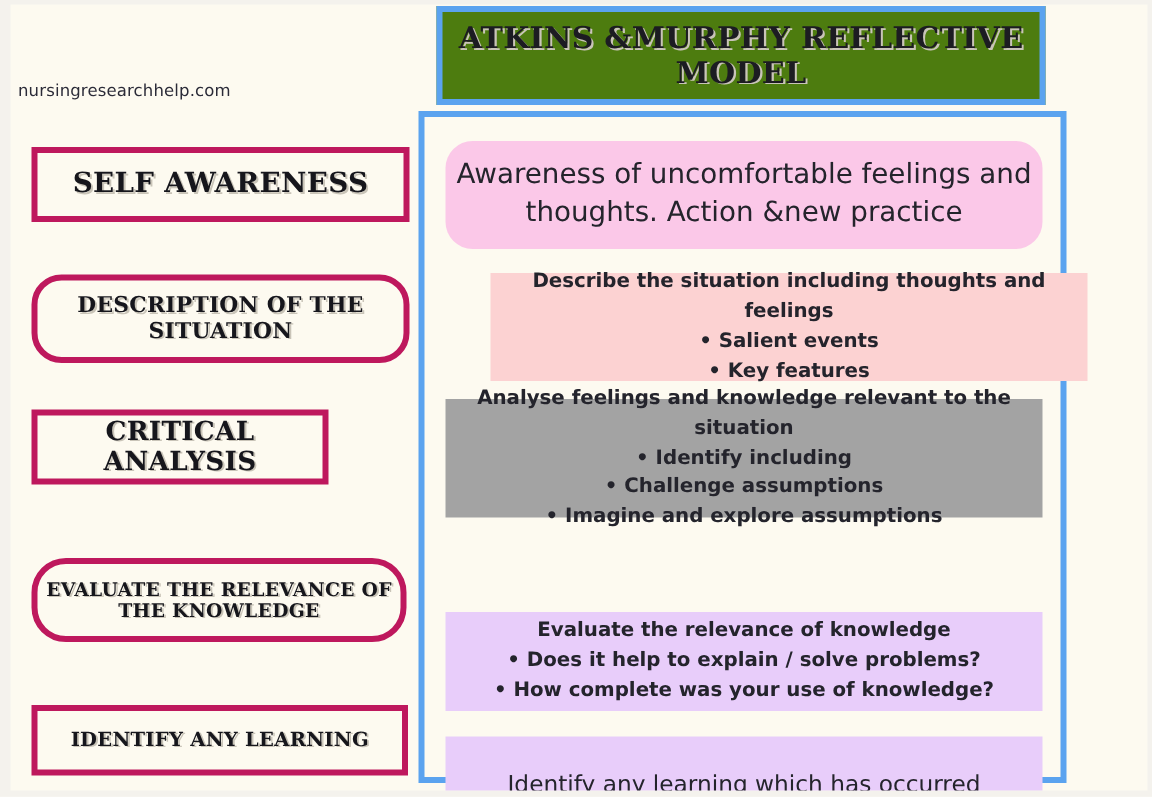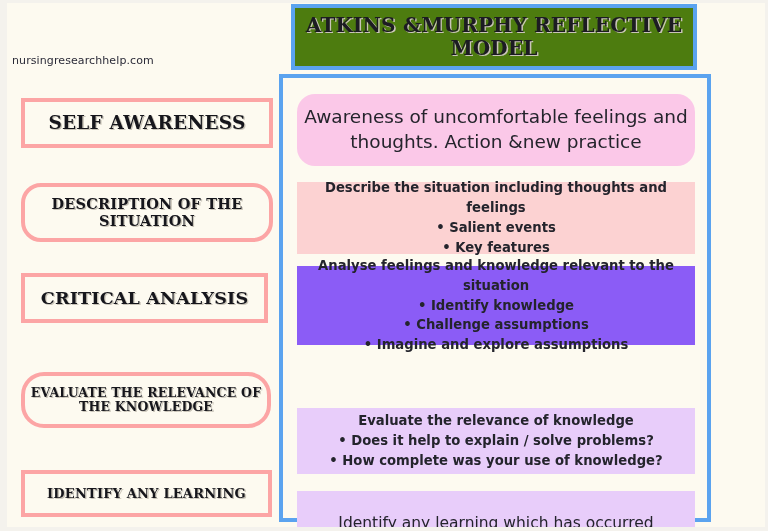--- a/index.html
+++ b/index.html
@@ -62,21 +62,21 @@
     text-align: center;
     letter-spacing: 0.2px;
     text-shadow: 1.4px 1.2px 0 #c9c4b8;
     padding: 0 6px;
   }
 
   
   .stage-label {
     position: absolute;
     left: 14px;
-    border: 4px solid #fca5a5;
+    border: 4px solid #be185d;
     background: #fdfaf0;
     box-sizing: border-box;
     display: flex;
     align-items: center;
     justify-content: center;
     padding: 2px 4px;
   }
   .stage-label .txt {
     font-family: "DejaVu Serif", serif;
     font-weight: bold;
@@ -86,21 +86,21 @@
     text-shadow: 1.3px 1.1px 0 #c9c4b8;
     letter-spacing: 0.2px;
   }
 
   #label-0 { top: 95px;  width: 252px; height: 50px; }
   #label-0 .txt { font-size: 18.5px; }
 
   #label-1 { top: 180px; width: 252px; height: 59px; border-radius: 20px; }
   #label-1 .txt { font-size: 14.5px; }
 
-  #label-2 { top: 270px; width: 247px; height: 50px; }
+  #label-2 { top: 270px; width: 198px; height: 50px; }
   #label-2 .txt { font-size: 17.5px; }
 
   #label-3 { top: 369px; width: 250px; height: 56px; border-radius: 23px; }
   #label-3 .txt { font-size: 12.5px; }
 
   #label-4 { top: 467px; width: 251px; height: 47px; }
   #label-4 .txt { font-size: 13px; }
 
   
   #content-panel {
@@ -131,20 +131,21 @@
   #content-0 {
     top: 16px; height: 72px;
     background: #fbc8e8;
     border-radius: 18px;
   }
   #content-0 .line { font-size: 18.5px; line-height: 1.35; }
 
   #content-1 {
     top: 104px; height: 72px;
     background: #fcd2d2;
+    margin-left: 30px;
   }
   #content-1 .line { font-size: 13.2px; line-height: 1.5; font-weight: bold; }
 
   #content-2 {
     top: 188px; height: 79px;
     background: #fdd6a0;
   }
   #content-2 .line { font-size: 13.2px; line-height: 1.5; font-weight: bold; }
 
   #content-3 {
@@ -195,23 +196,23 @@
       <span class="line">Awareness of uncomfortable feelings and</span>
       <span class="line">thoughts. Action &amp;new practice</span>
     </div>
 
     <div class="content-box" id="content-1" style="background: rgb(252, 210, 210);">
       <span class="line">Describe the situation including thoughts and feelings</span>
       <span class="line">• Salient events</span>
       <span class="line">• Key features</span>
     </div>
 
-    <div class="content-box" id="content-2" style="background: #8b5cf6;">
+    <div class="content-box" id="content-2" style="background: #a3a3a3;">
       <span class="line">Analyse feelings and knowledge relevant to the situation</span>
-      <span class="line">• Identify knowledge</span>
+      <span class="line">• Identify including</span>
       <span class="line">• Challenge assumptions</span>
       <span class="line">• Imagine and explore assumptions</span>
     </div>
 
     <div class="content-box" id="content-3" style="background: rgb(232, 205, 250); margin-top: 40px;">
       <span class="line">Evaluate the relevance of knowledge</span>
       <span class="line">• Does it help to explain / solve problems?</span>
       <span class="line">• How complete was your use of knowledge?</span>
     </div>
 

